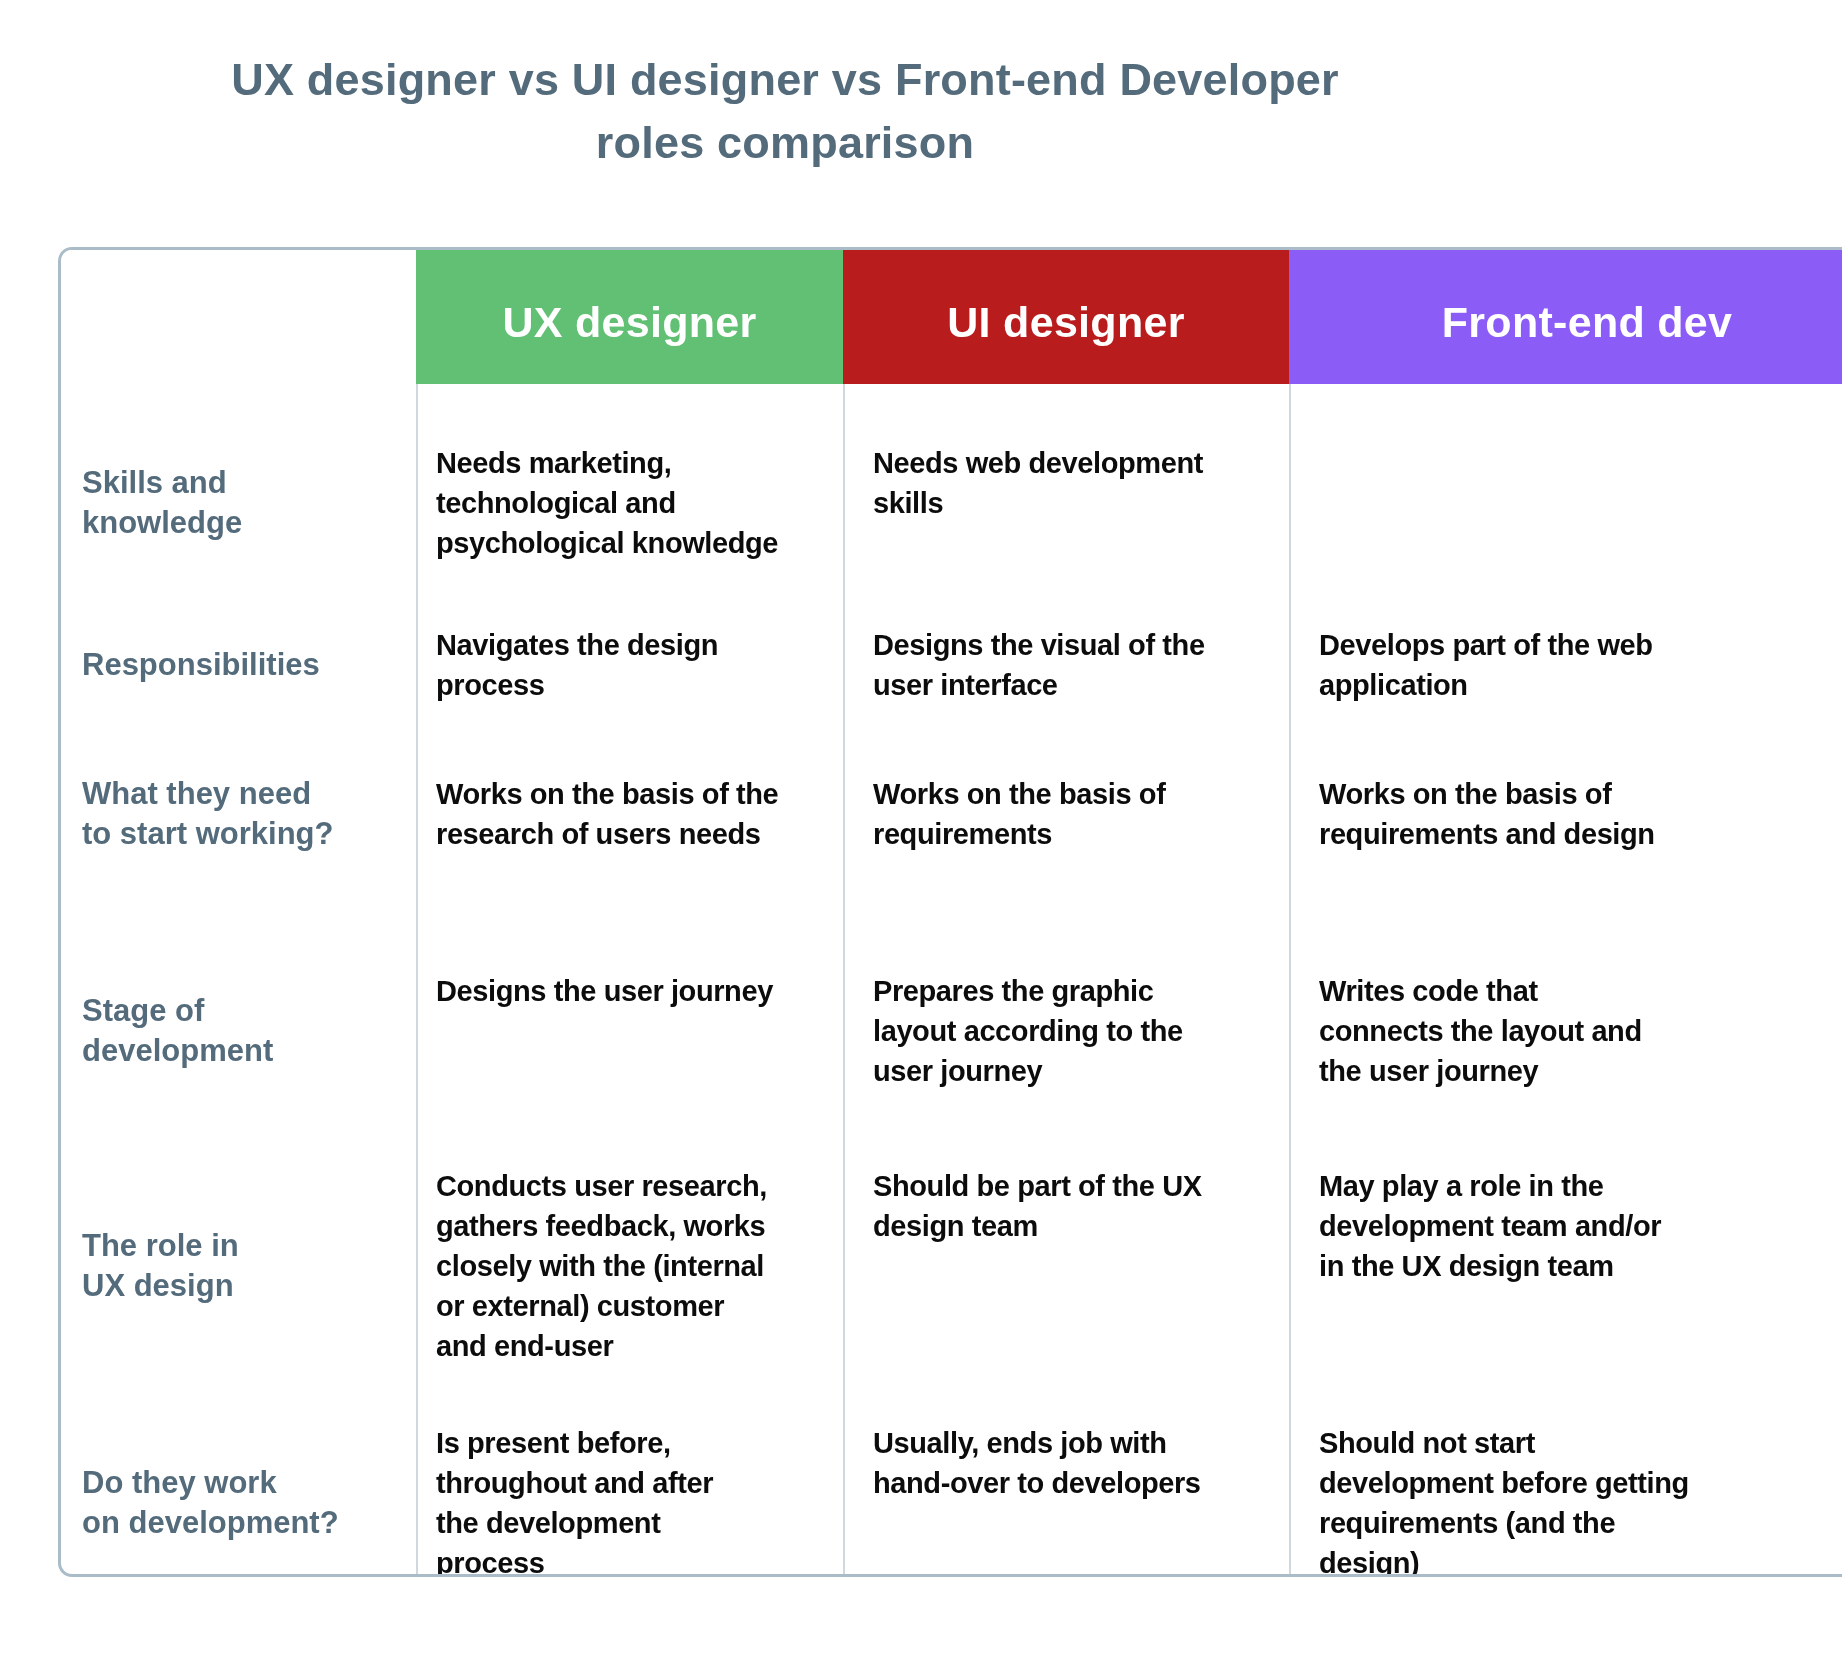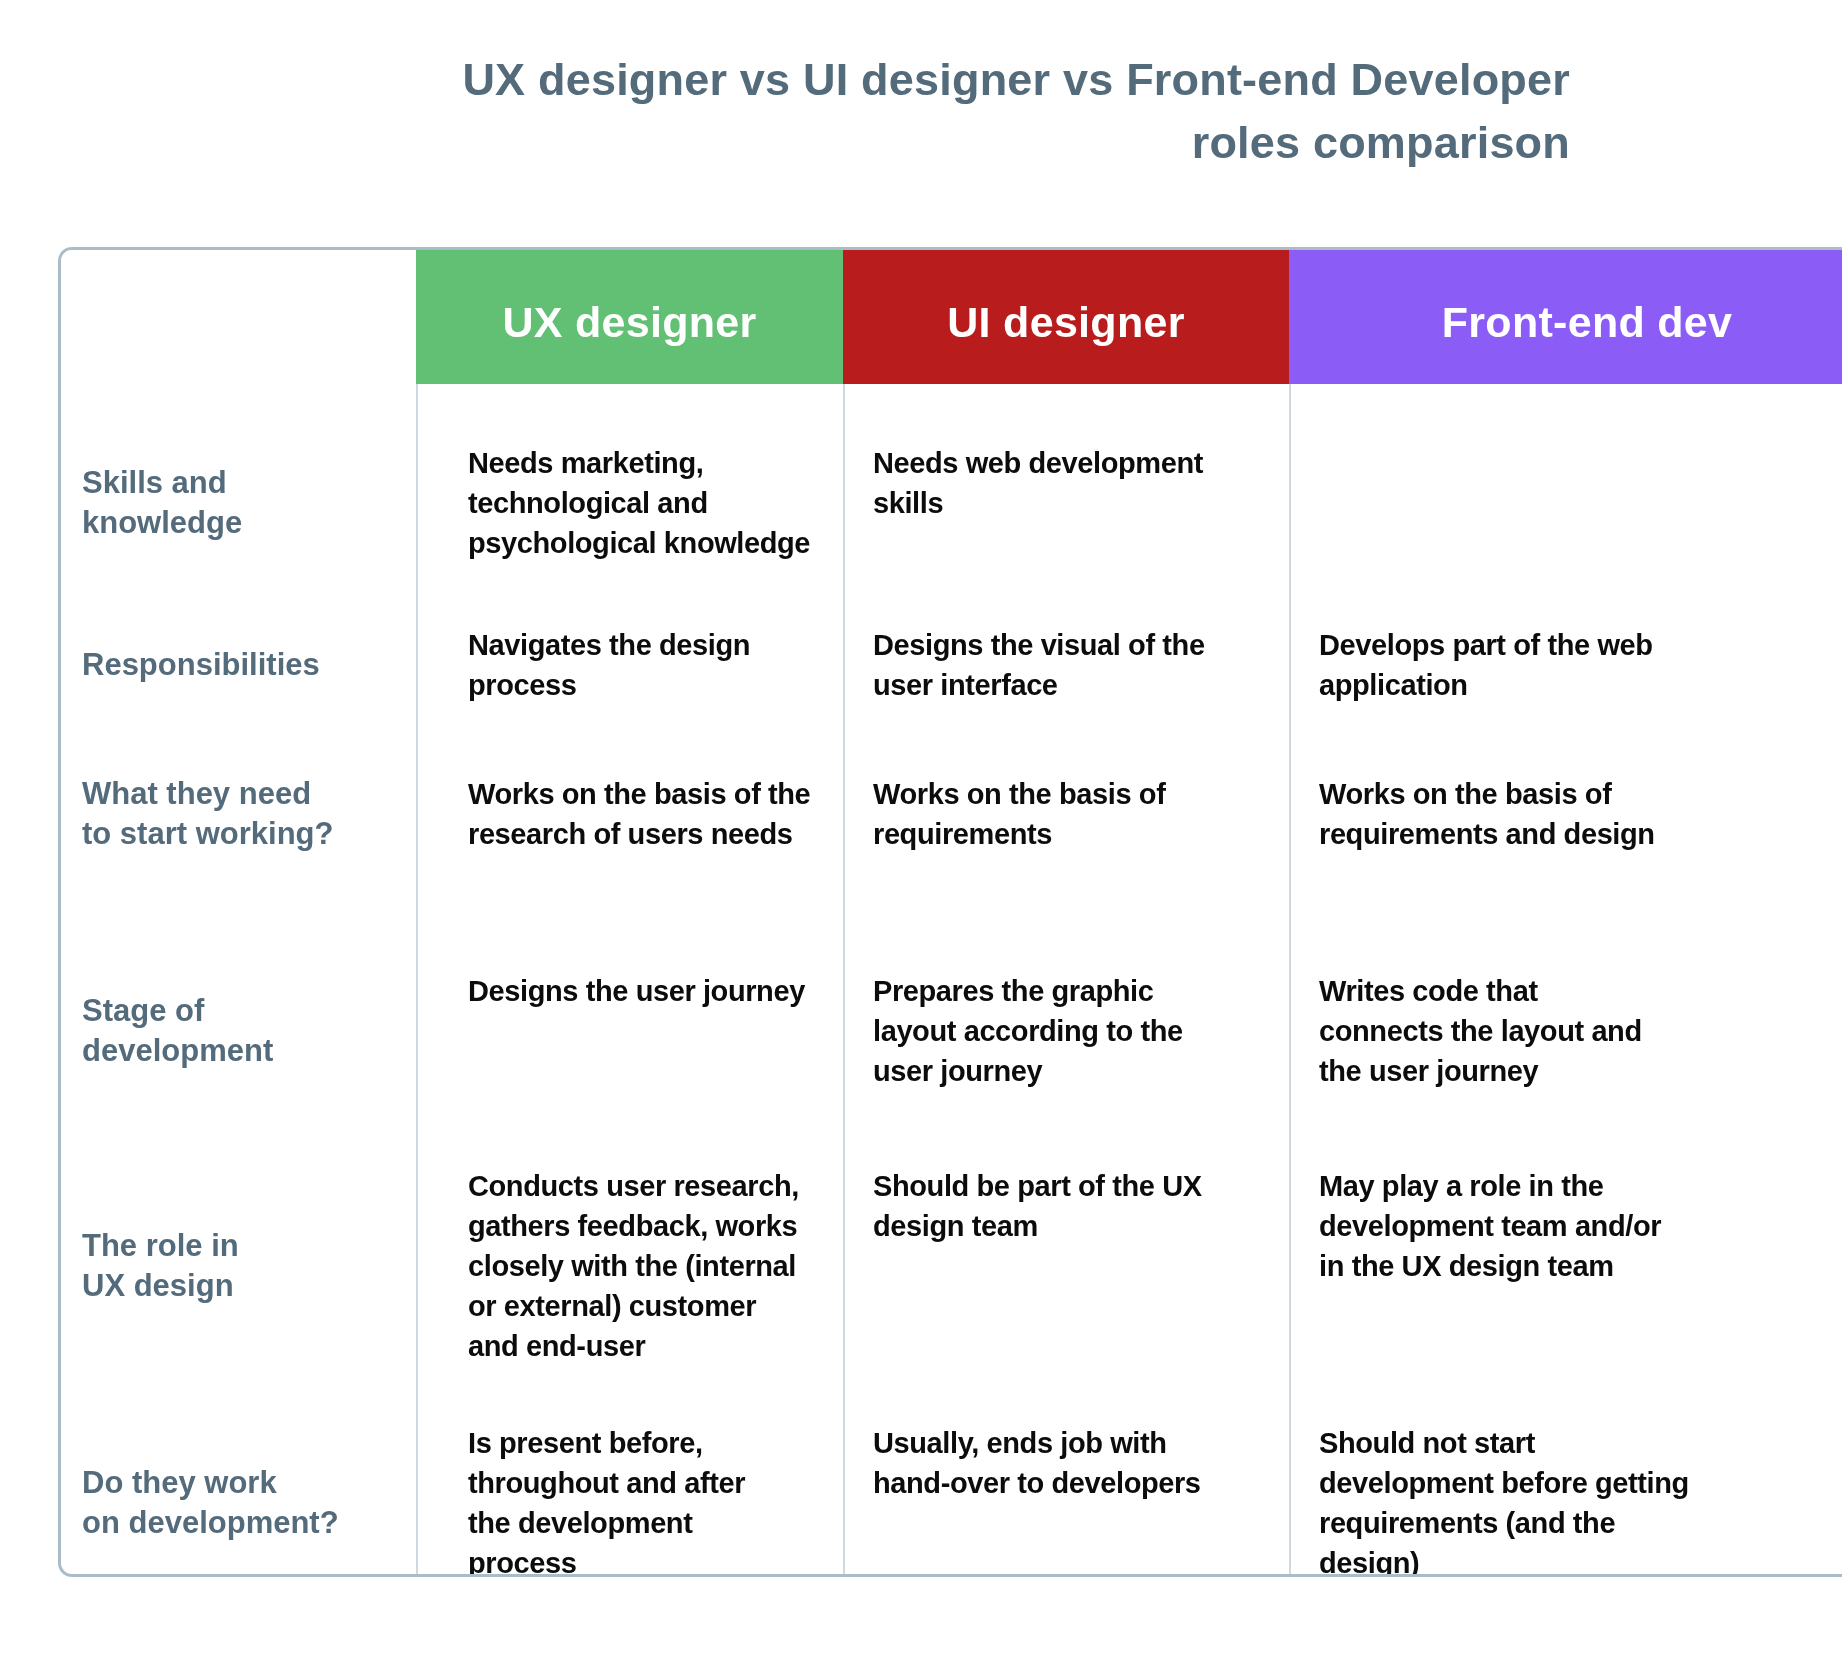--- a/index.html
+++ b/index.html
@@ -14,21 +14,21 @@
     height: 1657px;
     background: #ffffff;
     overflow: hidden;
   }
   .title {
     position: absolute;
     top: 48px;
     left: 0;
     width: 1570px;
     margin: 0;
-    text-align: right;
+    text-align: center;
     font-size: 45px;
     line-height: 63px;
     font-weight: 700;
     color: #546b7c;
     letter-spacing: 0.2px;
     white-space: pre-line;
   }
   .table {
     position: absolute;
     left: 58px;
@@ -95,21 +95,21 @@
   }
   .cell {
     box-sizing: border-box;
     color: #0c0c0c;
     font-size: 29px;
     line-height: 40px;
     font-weight: 700;
     letter-spacing: -0.4px;
     white-space: pre;
   }
-  .cell.c0 { padding-left: 52px; }
+  .cell.c0 { padding-left: 20px; }
   .cell.c1 { padding-left: 30px; }
   .cell.c2 { padding-left: 30px; }
 </style>
 </head>
 <body>
 
 <div class="page">
 
   <h1 class="title">UX designer vs UI designer vs Front-end Developer
 roles comparison</h1>

